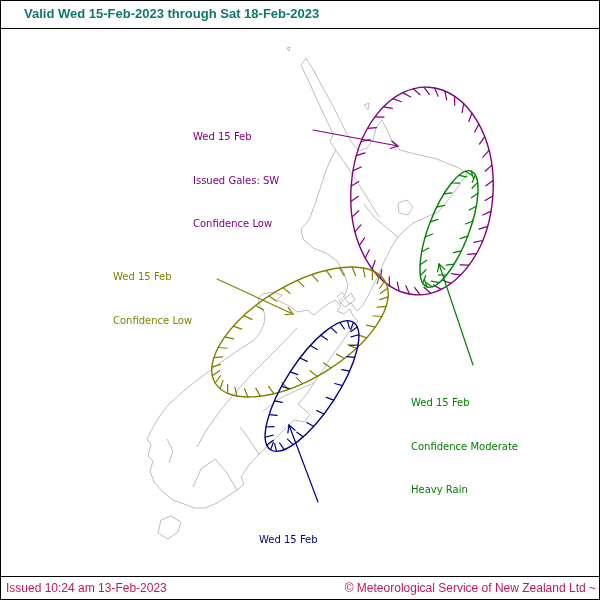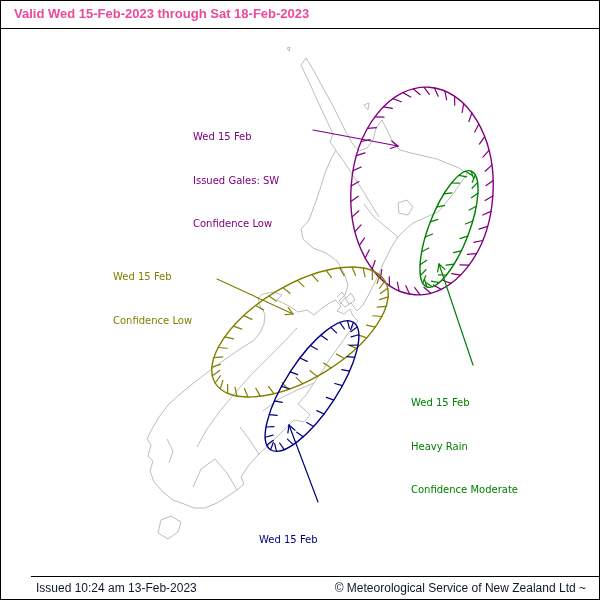--- a/index.html
+++ b/index.html
@@ -6,31 +6,31 @@
   #page {
     position:relative; width:600px; height:600px;
     background:#fff; border:1px solid #000; box-sizing:border-box;
     overflow:hidden; font-family:"DejaVu Sans", sans-serif;
   }
   #title-bar {
     position:absolute; top:0; left:0; right:0; height:27px;
     background:#fff; border-bottom:1px solid #000; z-index:3;
   }
   #title-text {
-    position:absolute; left:13px; top:5px;
+    position:absolute; left:23px; top:5px;
     font-family:"Liberation Sans", sans-serif; font-weight:bold;
-    font-size:13px; color:#ec4899; white-space:pre;
+    font-size:13px; color:#0f766e; white-space:pre;
   }
   #footer-bar {
     position:absolute; left:0; right:0; bottom:0; height:22px;
     background:#fff; border-top:1px solid #000; z-index:3;
-    font-family:"Liberation Sans", sans-serif; font-size:12px; color:#0f172a;margin-left:30px;
+    font-family:"Liberation Sans", sans-serif; font-size:12px; color:#be185d;
   }
   #footer-issued { position:absolute; left:5px; top:4px; white-space:pre; }
-  #footer-copyright { position:absolute; right:13px; top:4px; white-space:pre; }
+  #footer-copyright { position:absolute; right:3px; top:4px; white-space:pre; }
   #map-svg { position:absolute; left:0; top:0; z-index:1; }
   .area-label {
     position:absolute; z-index:2;
     font-family:"DejaVu Sans", sans-serif; font-size:10px;
     line-height:14.5px; white-space:pre;
   }
 </style>
 </head>
 <body>
 
@@ -224,22 +224,22 @@
     </svg>
 
   <div class="area-label" style="left: 192px; top: 100px; color: rgb(128, 0, 128);">
     <div>Wed 15 Feb</div>
     <div>Issued Gales: SW</div>
     <div>Confidence Low</div>
   </div>
 
   <div class="area-label" style="left: 410px; top: 366px; color: rgb(0, 128, 0);">
     <div>Wed 15 Feb</div>
+    <div>Confidence Moderate</div>
     <div>Heavy Rain</div>
-    <div>Confidence Moderate</div>
   </div>
 
   <div class="area-label" style="left: 112px; top: 240px; color: rgb(128, 128, 0);">
     <div>Wed 15 Feb</div>
     <div>Confidence Low</div>
   </div>
 
   <div class="area-label" style="left: 258px; top: 503px; color: rgb(0, 0, 128);">
     <div>Wed 15 Feb</div>
     <div>  to Thu 16 Feb</div>

